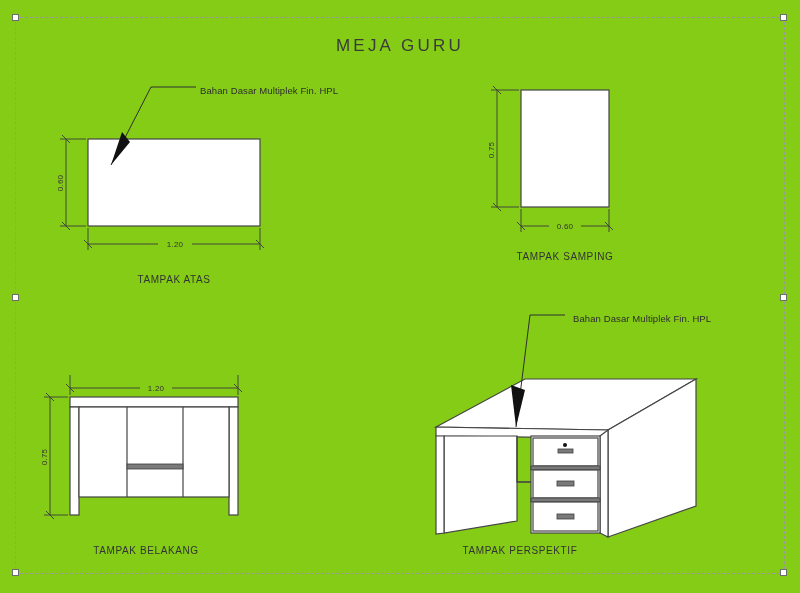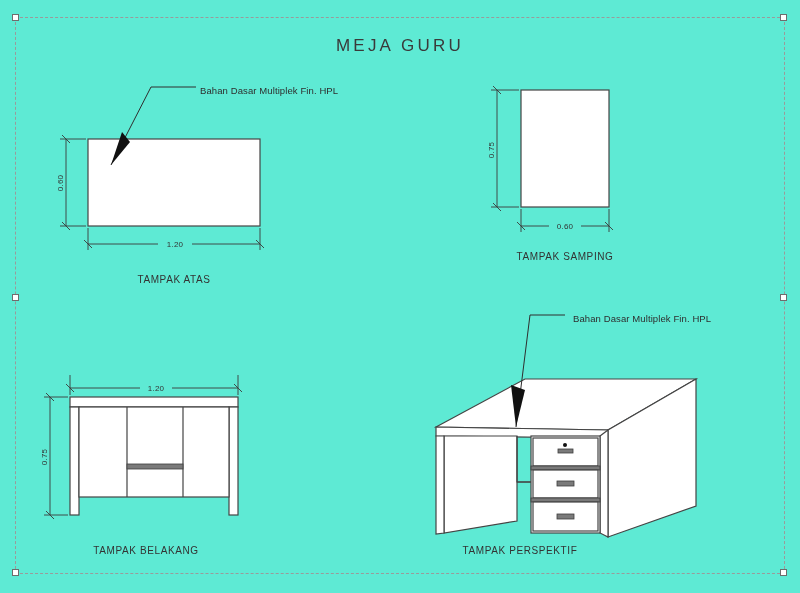--- a/index.html
+++ b/index.html
@@ -10,21 +10,21 @@
   body {
     width: 800px;
     height: 593px;
     font-family: "Liberation Sans", sans-serif;
     overflow: hidden;
   }
   #sheet {
     position: relative;
     width: 800px;
     height: 593px;
-    background: #5eead4;
+    background: #84cc16;
   }
   svg.drawing {
     position: absolute;
     left: 0;
     top: 0;
     width: 800px;
     height: 593px;
     display: block;
   }
   .ln-obj {

